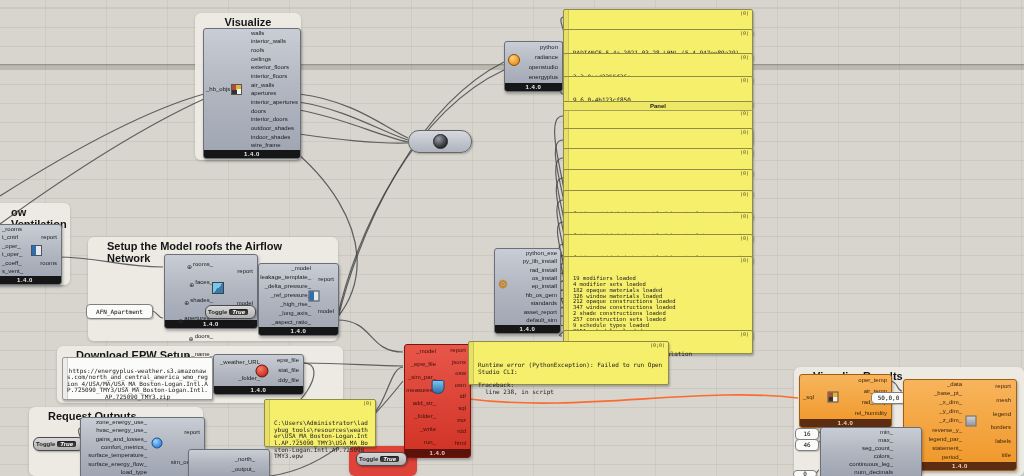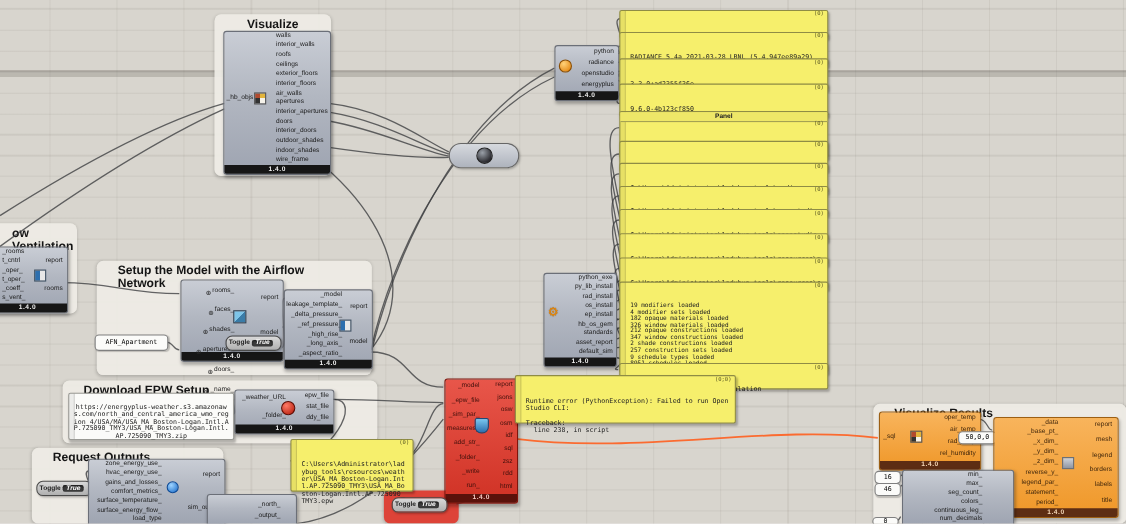--- a/index.html
+++ b/index.html
@@ -63,21 +63,21 @@
   <div class="gridband"></div>
 
   <div class="grp" style="left:195px;top:13px;width:106px;height:147px">
     <div class="grp-title" style="text-align:center">Visualize Model</div>
   </div>
   <div class="grp" style="left:-8px;top:203px;width:78px;height:82px">
     <div class="grp-title">ow Ventilation
 egy</div>
   </div>
   <div class="grp" style="left:88px;top:237px;width:250px;height:104px">
-    <div class="grp-title">Setup the Model with the Airflow Network</div>
+    <div class="grp-title">Setup the Model roofs the Airflow Network</div>
   </div>
   <div class="grp" style="left:57px;top:346px;width:286px;height:57px">
     <div class="grp-title">Download EPW Setup</div>
   </div>
   <div class="grp" style="left:29px;top:407px;width:174px;height:69px">
     <div class="grp-title">Request Outputs</div>
   </div>
   <div class="grp" style="left:794px;top:367px;width:230px;height:109px">
     <div class="grp-title">Visualize Results</div>
   </div>

